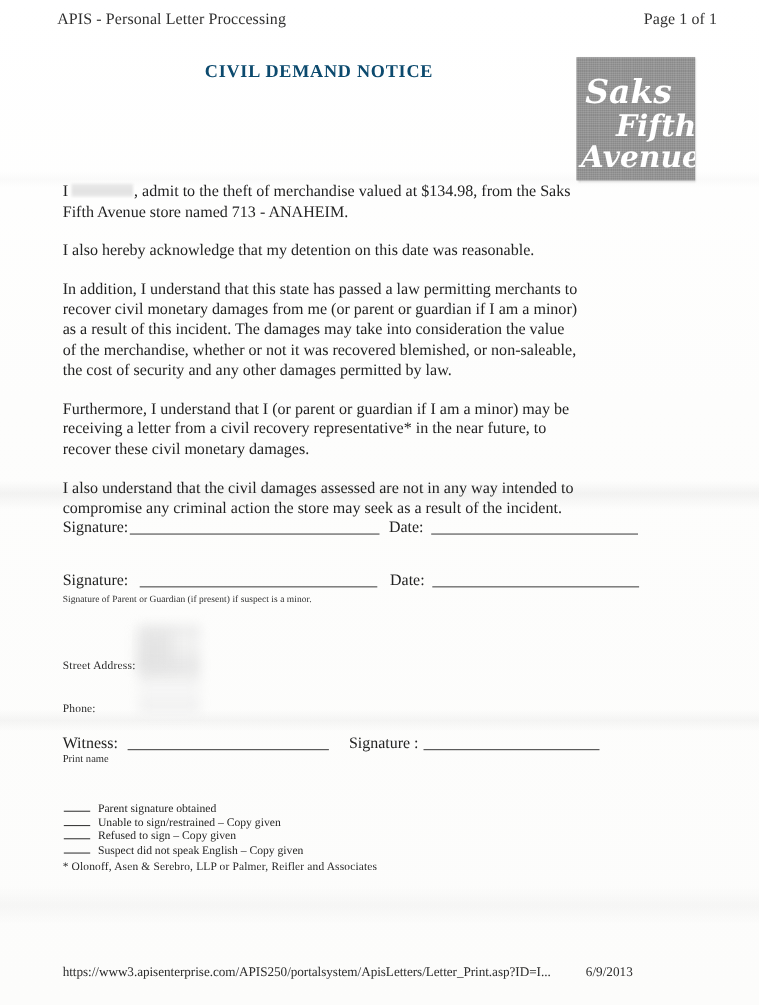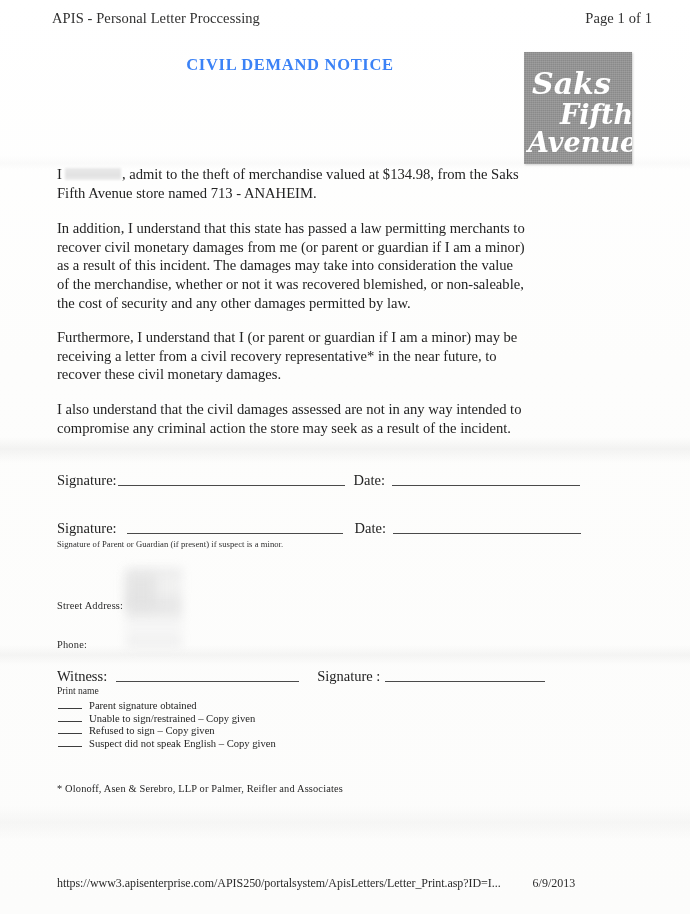--- a/index.html
+++ b/index.html
@@ -70,21 +70,21 @@
   
   .doc-title {
     position: absolute;
     top: 55px;
     left: 0;
     width: 580px;
     text-align: center;
     font-size: 16.5px;
     font-weight: bold;
     letter-spacing: .7px;
-    color: #3b82f6;
+    color: #0c4a6e;
   }
 
   
   .logo {
     position: absolute;
     top: 52px;
     left: 524px;
     width: 108px;
     height: 112px;
     background:
@@ -217,21 +217,21 @@
     position: absolute;
     top: 685px;
     left: 57px;
     font-size: 9.6px;
     color: #2d2d2d;
   }
 
   
   .check-list {
     position: absolute;
-    top: 700px;
+    top: 730px;
     left: 58px;
     font-size: 10.6px;
     line-height: 12.6px;
     color: #242424;
   }
   .check-item { display: flex; align-items: baseline; white-space: nowrap; }
   .check-blank {
     display: inline-block;
     width: 24px;
     border-bottom: 1.1px solid #3d3d3d;
@@ -285,20 +285,21 @@
   <div class="logo">
     <svg width="108" height="112" viewBox="0 0 108 112" aria-hidden="true">
       <text class="logo-line" x="8" y="42" font-size="30">Saks</text>
       <text class="logo-line" x="36" y="72" font-size="27">Fifth</text>
       <text class="logo-line" x="4" y="100" font-size="27">Avenue</text>
     </svg>
   </div>
 
   <div class="body-block">
     <p class="para p-first"><span>I</span><span class="redact-name"></span><span>, admit to the theft of merchandise valued at $134.98, from the Saks Fifth Avenue store named 713 - ANAHEIM.</span></p>
+    <p class="para">I also hereby acknowledge that my detention on this date was reasonable.</p>
     <p class="para">In addition, I understand that this state has passed a law permitting merchants to recover civil monetary damages from me (or parent or guardian if I am a minor) as a result of this incident. The damages may take into consideration the value of the merchandise, whether or not it was recovered blemished, or non-saleable, the cost of security and any other damages permitted by law.</p>
     <p class="para">Furthermore, I understand that I (or parent or guardian if I am a minor) may be receiving a letter from a civil recovery representative* in the near future, to recover these civil monetary damages.</p>
     <p class="para">I also understand that the civil damages assessed are not in any way intended to compromise any criminal action the store may seek as a result of the incident.</p>
   </div>
 
   <div class="sig-row row1">
     <span class="sig-label">Signature:</span>
     <span class="rule sig1"></span>
     <span class="sig-gap1"></span>
     <span class="sig-label">Date:</span>

